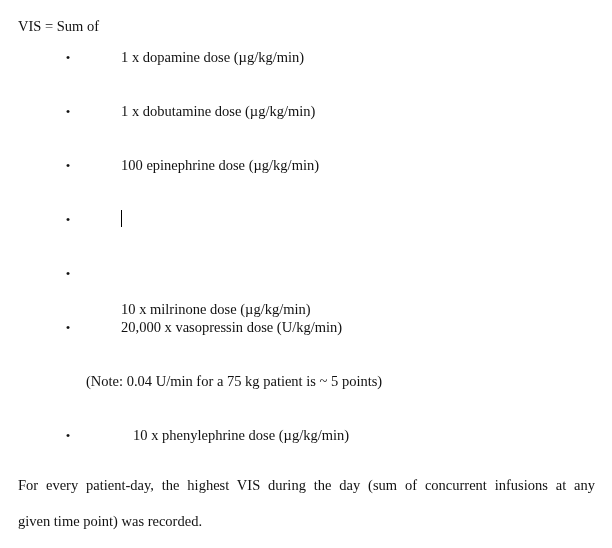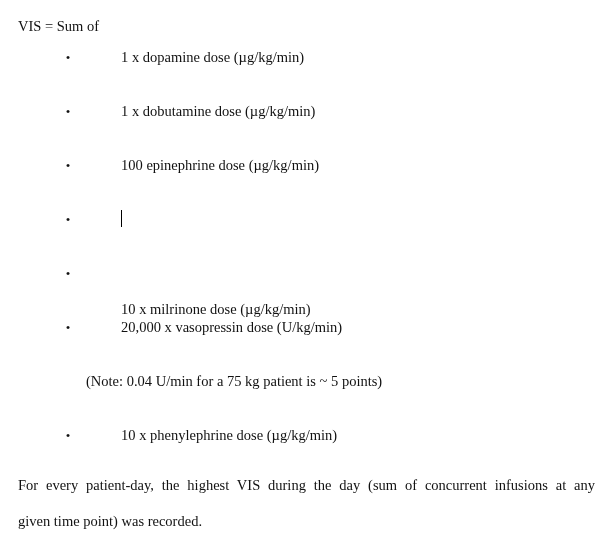--- a/index.html
+++ b/index.html
@@ -56,21 +56,21 @@
 
     <div>
       <span class="line bullet" style="top:319px;">•</span>
       <span class="line item-text" style="top:318px;">20,000 x vasopressin dose (U/kg/min)</span>
     </div>
 
     <div class="line" style="left:86px; top:372px;">(Note: 0.04 U/min  for  a 75 kg patient  is  ~ 5 points)</div>
 
     <div>
       <span class="line bullet" style="top:427px;">•</span>
-      <span class="line item-text" style="top:426px;">10 x phenylephrine  dose (µg/kg/min)</span>
+      <span class="line item-text" style="top:426px;margin-left:12px;">10 x phenylephrine  dose (µg/kg/min)</span>
     </div>
 
   </div>
 
   <div>
     <div class="para justify" style="top:476px;">For  every  patient-day,  the  highest  VIS  during  the  day  (sum  of  concurrent  infusions  at  any</div>
     <div class="para" style="top:512px;">given  time  point)  was recorded.</div>
   </div>
 
 </div>

